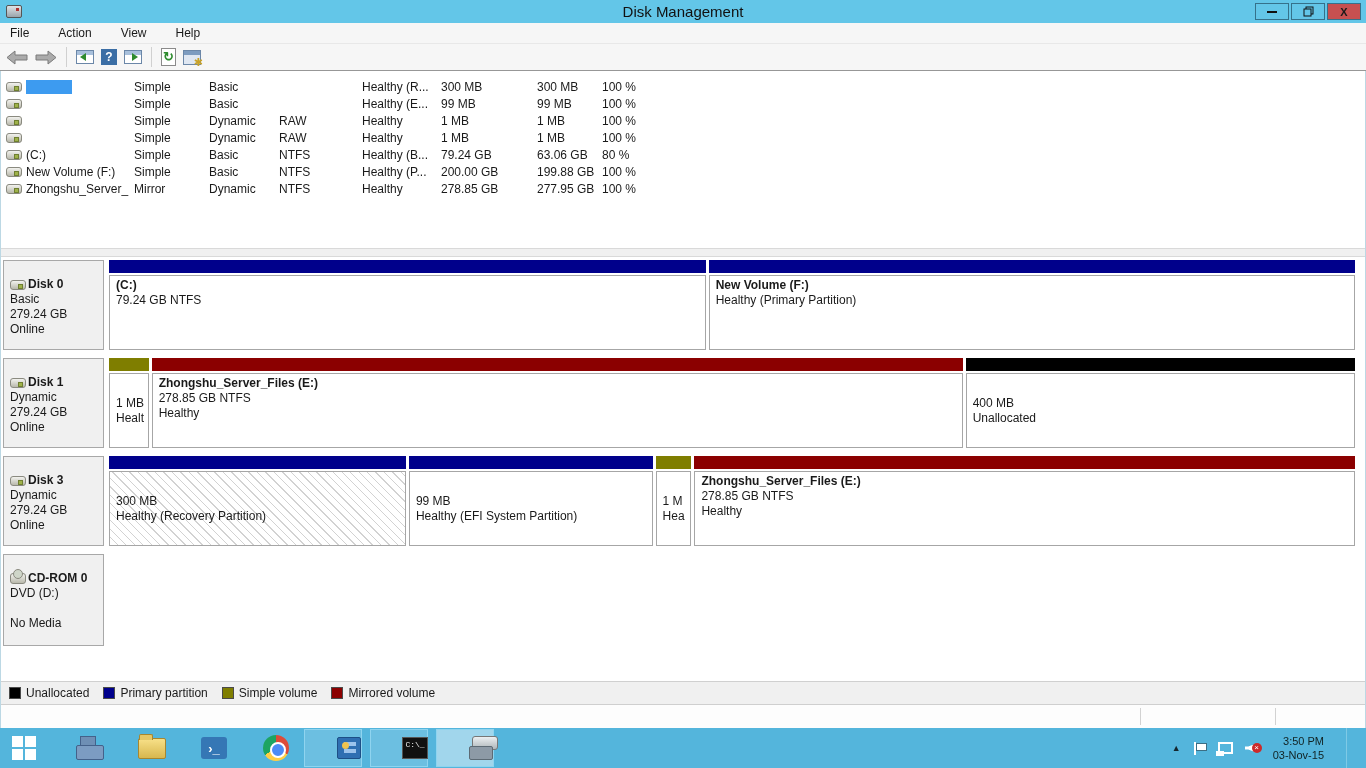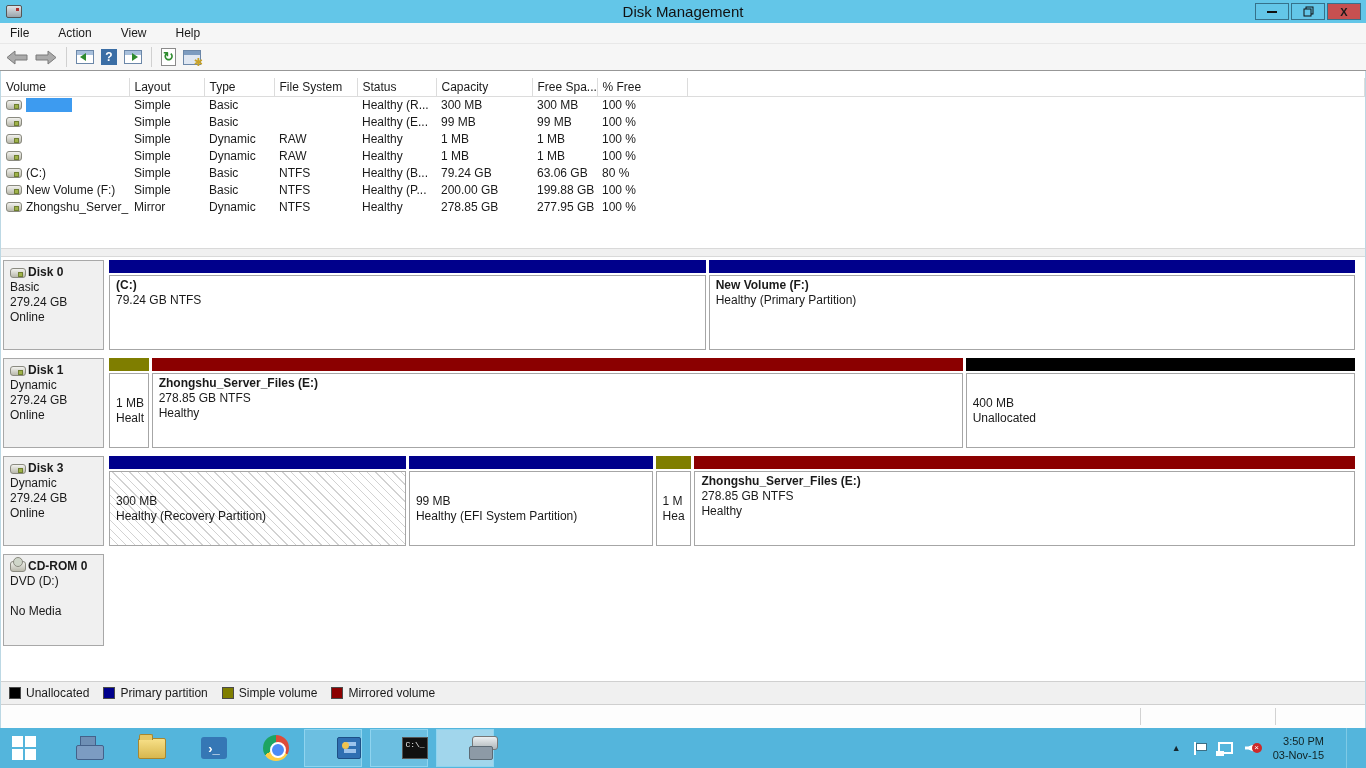--- a/index.html
+++ b/index.html
@@ -60,21 +60,21 @@
   .sel-box { display:inline-block; width:46px; height:14px; }
 
   .splitter { position:absolute; top:177px; left:0; right:0; height:9px; background:#f0f0f0;
     border-top:1px solid #d9d9d9; border-bottom:1px solid #d9d9d9; }
 
   
   .graph-pane { position:absolute; top:186px; left:0; right:0; height:424px; background:#fff; overflow:hidden; }
   .disk-band { display:flex; height:90px; margin:0 0 8px 2px; }
   .disk-band.first { margin-top:3px; }
   .disk-info { width:101px; flex:0 0 auto; background:#f0f0f0; border:1px solid #a8a8a8;
-    padding:4px 4px 0 6px; line-height:15px; }
+    padding:16px 4px 0 6px; line-height:15px; }
   .disk-title { font-weight:bold; display:flex; align-items:center; gap:2px; }
   .disk-strip { flex:1; display:flex; margin:0 10px 0 5px; }
   .part { display:flex; flex-direction:column; margin-right:3px; min-width:0; }
   .part:last-child { margin-right:0; }
   .part-bar { height:13px; flex:0 0 auto; margin-bottom:2px; }
   .part-body { flex:1; border:1px solid #a6a6a6; background:#fff; padding:2px 6px; line-height:15px;
     overflow:hidden; white-space:nowrap; }
   .part-body.centered { display:flex; flex-direction:column; justify-content:center; }
   .part-body.hatched { background:repeating-linear-gradient(45deg,#ffffff 0px,#ffffff 5px,#d2d2d2 5px,#d2d2d2 6px); }
   .part-title { font-weight:bold; }
@@ -209,31 +209,20 @@
             <col style="width:75px">
             <col style="width:70px">
             <col style="width:83px">
           <col style="width:79px">
             <col style="width:96px">
             <col style="width:65px">
             <col style="width:90px">
             <col>
         </colgroup>
         <tbody>
-            <tr>
-          <th>Volume</th>
-          <th>Layout</th>
-          <th>Type</th>
-          <th>File System</th>
-          <th>Status</th>
-          <th>Capacity</th>
-          <th>Free Spa...</th>
-          <th>% Free</th>
-          <th></th>
-        </tr>
         <tr>
           <td>
                 <span class="vol-cell">
                   <span class="drive-ico"></span>
                   <span class="sel-box" style="background-color: rgb(61, 155, 240);"></span>
                 </span>
               </td>
           <td>Simple</td>
           <td>Basic</td>
           <td></td>

